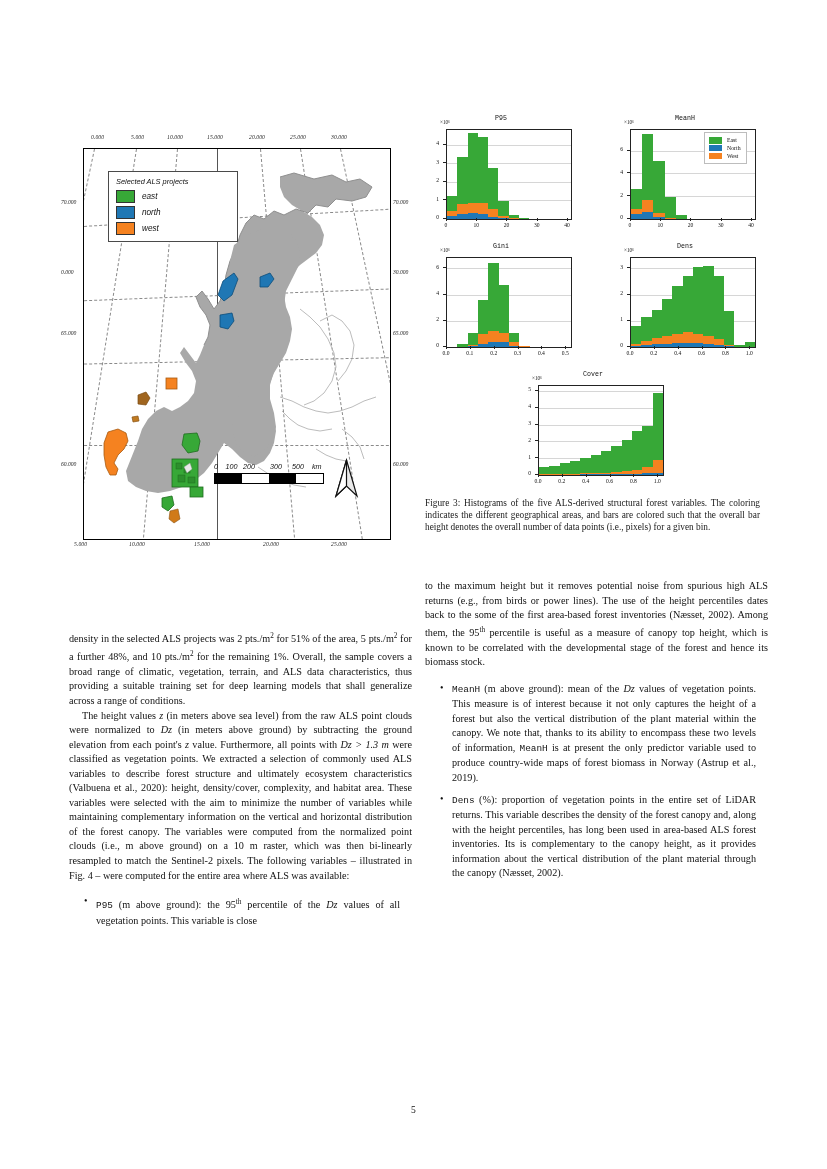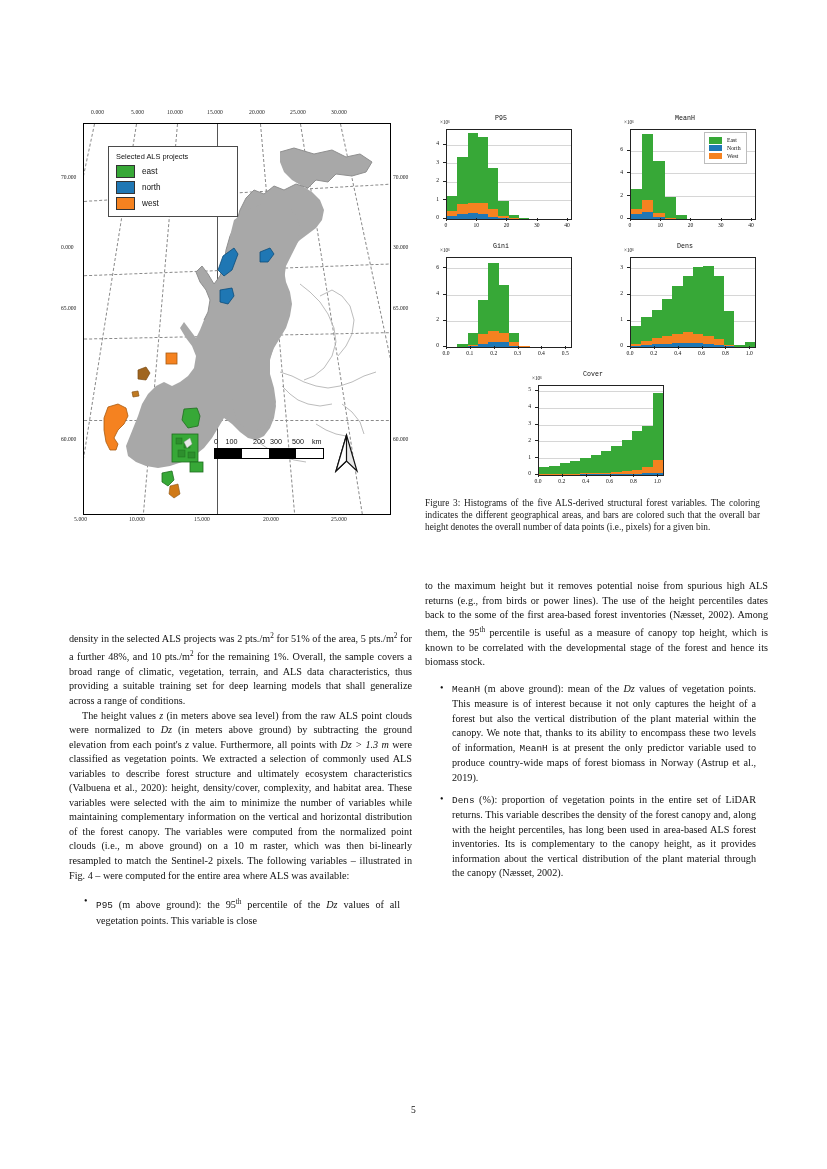--- a/index.html
+++ b/index.html
@@ -14,21 +14,21 @@
   .body-col p{margin:0;text-indent:13px;}
   .body-col p.noind{text-indent:0;}
   .mono{font-family:"Liberation Mono",monospace;font-size:9.4px;}
   .it{font-style:italic;}
   .sup{font-size:7.2px;vertical-align:super;}
   ul.bul{list-style:none;margin:12px;padding:0;}
   ul.bul li{position:relative;padding-left:15px;text-indent:0;margin-top:7px;}
   ul.bul li::before{content:"\2022";position:absolute;left:3px;top:-1px;font-size:10px;}
 
   
-  #map-fig{left:69px;top:106px;width:334px;height:425px;}
+  #map-fig{left:69px;top:131px;width:334px;height:425px;font-style:italic;}
   .map-frame{position:absolute;left:14px;top:17px;width:306px;height:390px;border:1.1px solid #000;background:#fff;overflow:hidden;}
   .map-inner{position:absolute;inset:0;}
   .grat{position:absolute;background:transparent;border-top:0.8px dashed #8a8a8a;transform-origin:left center;}
   .grat-v{position:absolute;border-left:0.8px dashed #8a8a8a;transform-origin:top center;}
   .grat-solid{position:absolute;border-left:0.9px solid #555;}
   .tick-top{position:absolute;top:3px;font-size:5.6px;color:#222;letter-spacing:.1px;}
   .tick-bot{position:absolute;font-size:5.6px;color:#222;letter-spacing:.1px;}
   .tick-left{position:absolute;font-size:5.6px;color:#222;}
   .tick-right{position:absolute;font-size:5.6px;color:#222;}
   .map-legend{position:absolute;left:24px;top:22px;width:115px;background:#fff;border:1.1px solid #4a4a4a;padding:5px 6px 6px 7px;}
@@ -174,21 +174,21 @@
         <div class="ml-row">
           <span class="ml-sw" style="background:#f58220;"></span>
           <span class="ml-lab">west</span>
         </div>
       </div>
 
       <div class="scalebar">
         <div class="sb-nums">
           <span style="width:6px;text-align:left;">0</span>
           <span style="width:23px;text-align:center;">100</span>
-          <span style="width:22px;text-align:right;">200</span>
+          <span style="width:22px;text-align:left;">200</span>
           <span style="width:22px;text-align:center;">300</span>
           <span style="width:22px;text-align:center;">500</span>
           <span style="margin-left:3px;">km</span>
         </div>
         <div class="sb-bar">
           <span class="sb-seg" style="background:#000;"></span>
           <span class="sb-seg" style="background:#fff;"></span>
           <span class="sb-seg" style="background:#000;"></span>
           <span class="sb-seg" style="background:#fff;"></span>
         </div>

